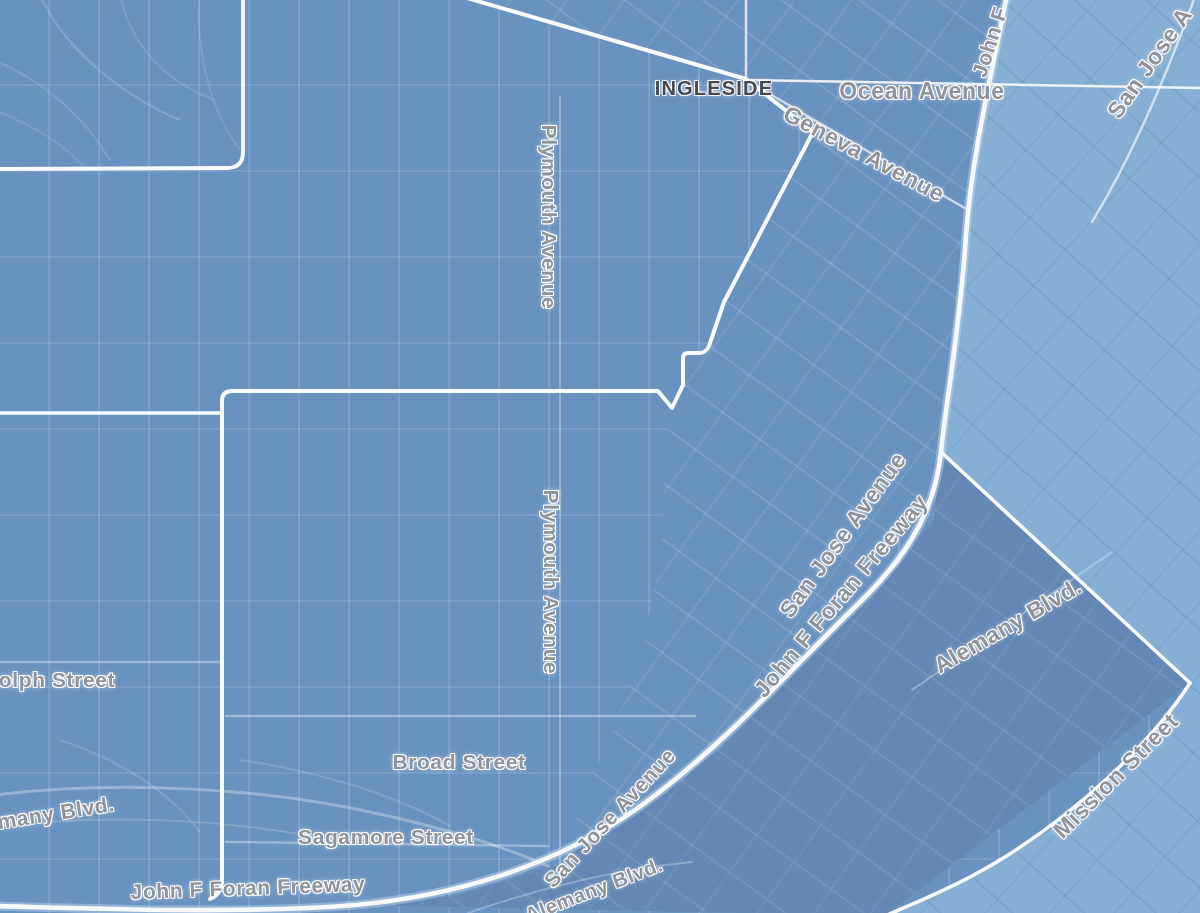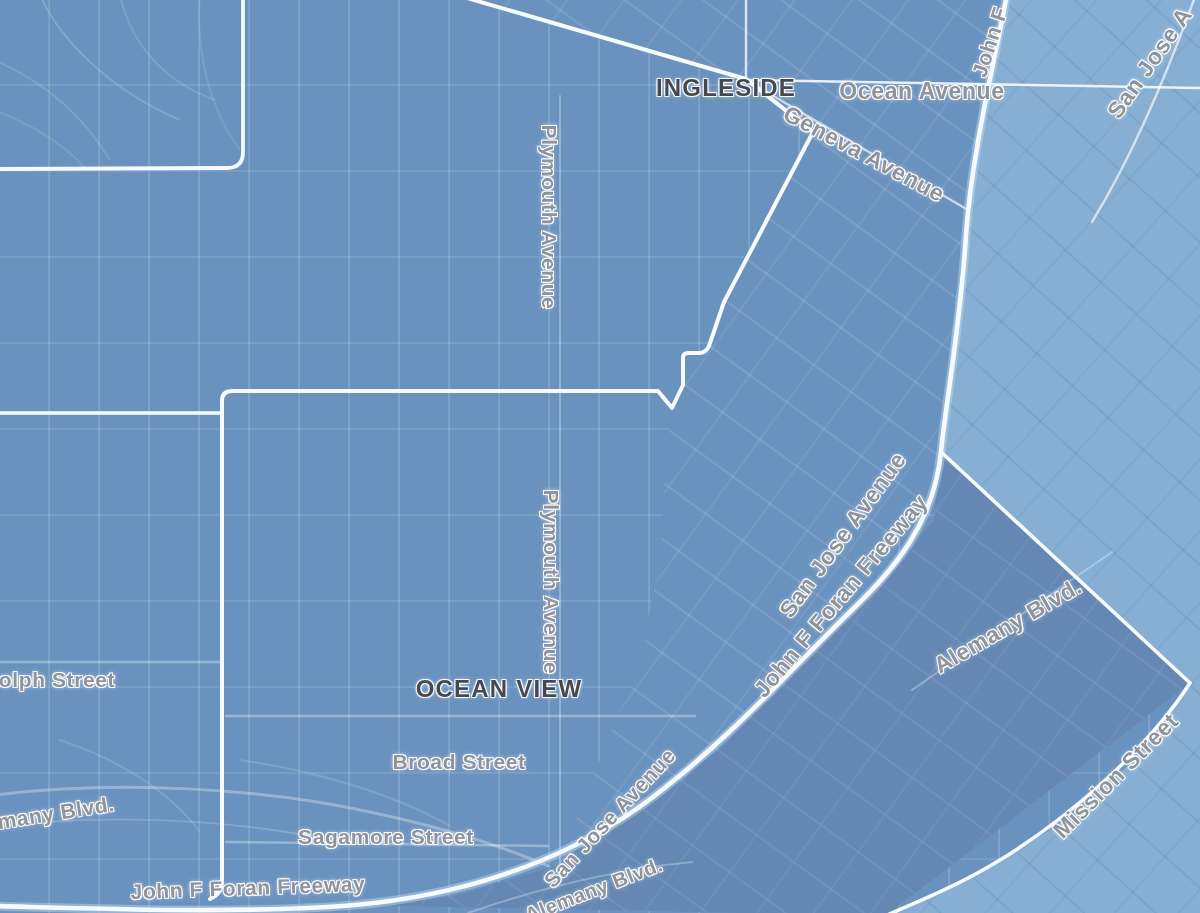--- a/index.html
+++ b/index.html
@@ -17,25 +17,24 @@
   }
   .street-label{
     font-size:21px;color:#8e939c;letter-spacing:.6px;
     text-shadow:-1px -1px 0 rgba(255,255,255,.95), 1px -1px 0 rgba(255,255,255,.95),
                 -1px 1px 0 rgba(255,255,255,.95), 1px 1px 0 rgba(255,255,255,.95),
                  0 0 5px rgba(255,255,255,.9);
   }
   .street-label.big{font-size:23px;}
   .street-label.small{font-size:20px;}
   .neigh-label{
-    font-size:24px;color:#45494f;letter-spacing:1.2px;
+    font-size:20px;color:#45494f;letter-spacing:1.2px;
     text-shadow:-1px -1px 0 rgba(255,255,255,.85), 1px -1px 0 rgba(255,255,255,.85),
                 -1px 1px 0 rgba(255,255,255,.85), 1px 1px 0 rgba(255,255,255,.85),
                  0 0 4px rgba(255,255,255,.8);
-    margin-left:12px;
   }
 </style>
 </head>
 <body>
 
 <div id="map-stage">
 
   <svg id="map-svg" width="1200" height="913" viewBox="0 0 1200 913">
     <defs>
 
@@ -104,21 +103,20 @@
 
     <path d="M 460,-4 L 746,79 L 813,132 L 724,302 L 709,346 Q 706,353 699,353 L 688,353 Q 683,353 683,358 L 683,385 L 672,408 L 658,391 L 232,391 Q 222,391 222,401 L 222,880 Q 222,894 210,899" fill="none" stroke="#f8fbfe" stroke-width="4" stroke-linejoin="round" stroke-linecap="round"></path>
 
     <path d="M -4,413 L 220,413" fill="none" stroke="#f8fbfe" stroke-width="3.4" stroke-linecap="round"></path>
 
     <path d="M 243,-4 L 243,152 Q 243,168 227,168 L -4,169" fill="none" stroke="#f8fbfe" stroke-width="3.8" stroke-linejoin="round"></path>
   </svg>
 
   <div class="lbl neigh-label" style="left:714px;top:88px;transform:translate(-50%,-50%);">INGLESIDE</div>
 
-  <div class="lbl neigh-label" style="left:487px;top:689px;transform:translate(-50%,-50%);">OCEAN VIEW</div>
 
   <div class="lbl street-label big" style="left:922px;top:91px;transform:translate(-50%,-50%);">Ocean Avenue</div>
 
   <div class="lbl street-label big" style="left:864px;top:154px;transform:translate(-50%,-50%) rotate(28deg);">Geneva Avenue</div>
 
   <div class="lbl street-label" style="left:549px;top:217px;transform:translate(-50%,-50%) rotate(90deg);">Plymouth Avenue</div>
 
   <div class="lbl street-label" style="left:551px;top:582px;transform:translate(-50%,-50%) rotate(90deg);">Plymouth Avenue</div>
 
   <div class="lbl street-label big" style="left:843px;top:535px;transform:translate(-50%,-50%) rotate(-54deg);">San Jose Avenue</div>

